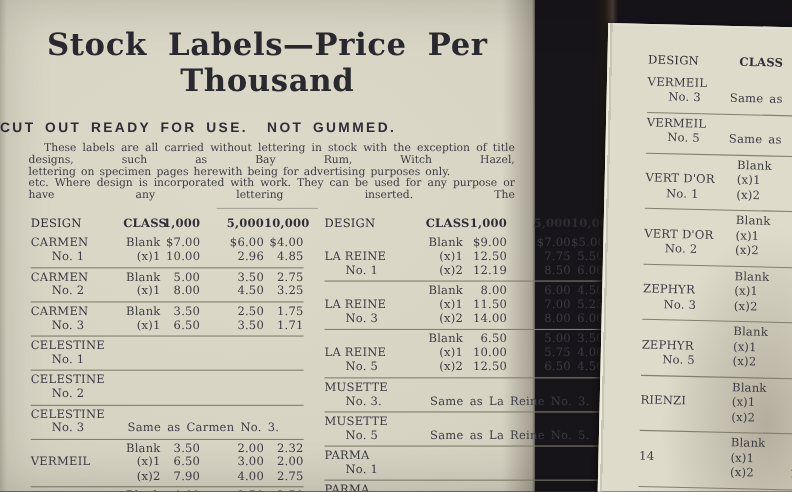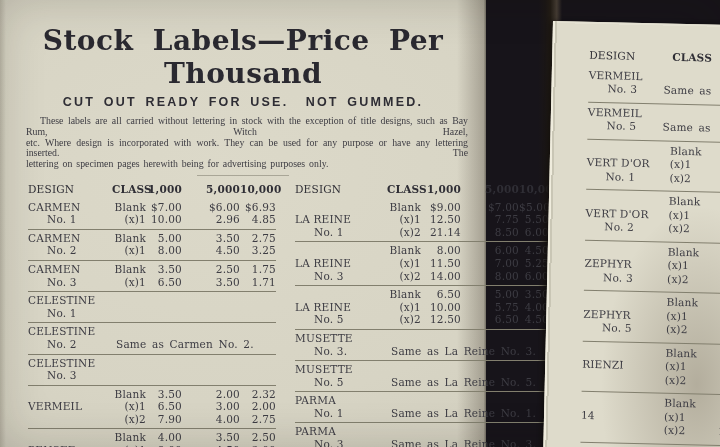--- a/index.html
+++ b/index.html
@@ -16,26 +16,26 @@
       linear-gradient(to right, rgba(0,0,0,0) 94%, rgba(55,45,35,.30) 99.5%, rgba(30,25,18,.55) 100%),
       radial-gradient(130% 95% at 45% 38%, #dcd9c9 0%, #d7d4c4 55%, #cdcaba 100%);
     color:#35343b;
   }
   .page-title{
     margin:24px 8px 0 8px;text-align:center;
     font-size:28px;font-weight:600;letter-spacing:.5px;word-spacing:9px;
     color:#2a2930;
   }
   .page-subtitle{
-    margin-top:5px;text-align:center;white-space:pre-wrap;
+    margin-top:19px;white-space:pre-wrap;
     font-family:"Liberation Sans","DejaVu Sans",sans-serif;
     font-size:12.5px;font-weight:700;letter-spacing:2.2px;word-spacing:3px;
     color:#2e2d34;
   }
-  .intro{margin:7px 18px 0 26px;font-size:9.8px;line-height:10.8px;color:#3c3b42;word-spacing:1.5px;font-family:Liberation Serif, serif;}
+  .intro{margin:7px 18px 0 26px;font-size:9.8px;line-height:10.8px;color:#3c3b42;word-spacing:1.5px;}
   .intro-line.j{text-align:justify;text-align-last:justify;}
   .intro-line.first{text-indent:14px;}
   .mini-divider{width:92px;margin:5px auto 0 auto;border-top:1px solid #a9a697;height:0;}
   
   .tables{display:flex;align-items:stretch;padding-left:28px;margin-top:7px;}
   .ptable{font-size:10.5px;letter-spacing:.2px;color:#3d3c43;}
   .vrule{width:1px;background:#6e6b5c;margin:2px 9px 4px 10px;}
   .trow{display:grid;line-height:12.6px;white-space:nowrap;}
   .t-left .trow{grid-template-columns:84px 34px 36px 58px 36px;}
   .t-mid  .trow{grid-template-columns:92px 34px 40px 58px 30px;}
@@ -78,40 +78,40 @@
 </head>
 <body>
 
 <div class="stage">
 
   <div class="page-left">
     <div class="page-title">Stock Labels—Price Per Thousand</div>
     <div class="page-subtitle">CUT OUT READY FOR USE.  NOT GUMMED.</div>
     <div class="intro">
       <div class="intro-line j first">These labels are all carried without lettering in stock with the exception of title designs, such as Bay Rum, Witch Hazel,</div>
+      <div class="intro-line">lettering on specimen pages herewith being for advertising purposes only.</div>
       <div class="intro-line j">etc.  Where design is incorporated with work.  They can be used for any purpose or have any lettering inserted.  The</div>
-      <div class="intro-line">lettering on specimen pages herewith being for advertising purposes only.</div>
     </div>
     <div class="mini-divider"></div>
     <div class="tables">
       <div class="ptable t-left">
           <div class="trow thead">
             <div class="tc c0">DESIGN</div>
             <div class="tc c1">CLASS</div>
             <div class="tc c2">1,000</div>
             <div class="tc c3">5,000</div>
             <div class="tc c4">10,000</div>
           </div>
           <div class="tgroup">
             <div class="trow">
               <div class="tc c0">CARMEN</div>
               <div class="tc c1">Blank</div>
               <div class="tc c2">$7.00</div>
               <div class="tc c3">$6.00</div>
-              <div class="tc c4">$6.93</div>
+              <div class="tc c4">$4.00</div>
             </div>
             <div class="trow">
               <div class="tc c0 num">No. 1</div>
               <div class="tc c1">(x)1</div>
               <div class="tc c2">10.00</div>
               <div class="tc c3">2.96</div>
               <div class="tc c4">4.85</div>
             </div>
           </div>
           <div class="tgroup">
@@ -153,29 +153,29 @@
             <div class="trow">
               <div class="tc c0 num">No. 1</div>
             </div>
           </div>
           <div class="tgroup">
             <div class="trow">
               <div class="tc c0">CELESTINE</div>
             </div>
             <div class="trow">
               <div class="tc c0 num">No. 2</div>
-              <div class="tc same">Same as Carmen No. 2.</div>
             </div>
           </div>
           <div class="tgroup">
             <div class="trow">
               <div class="tc c0">CELESTINE</div>
             </div>
             <div class="trow">
               <div class="tc c0 num">No. 3</div>
+              <div class="tc same">Same as Carmen No. 3.</div>
             </div>
           </div>
           <div class="tgroup">
             <div class="trow">
               <div class="tc c0"></div>
               <div class="tc c1">Blank</div>
               <div class="tc c2">3.50</div>
               <div class="tc c3">2.00</div>
               <div class="tc c4">2.32</div>
             </div>
@@ -231,21 +231,21 @@
             <div class="trow">
               <div class="tc c0">LA REINE</div>
               <div class="tc c1">(x)1</div>
               <div class="tc c2">12.50</div>
               <div class="tc c3">7.75</div>
               <div class="tc c4">5.50</div>
             </div>
             <div class="trow">
               <div class="tc c0 num">No. 1</div>
               <div class="tc c1">(x)2</div>
-              <div class="tc c2">21.14</div>
+              <div class="tc c2">12.19</div>
               <div class="tc c3">8.50</div>
               <div class="tc c4">6.00</div>
             </div>
           </div>
           <div class="tgroup">
             <div class="trow">
               <div class="tc c0"></div>
               <div class="tc c1">Blank</div>
               <div class="tc c2">8.00</div>
               <div class="tc c3">6.00</div>
@@ -306,21 +306,20 @@
               <div class="tc c0 num">No. 5</div>
               <div class="tc same">Same as La Reine No. 5.</div>
             </div>
           </div>
           <div class="tgroup">
             <div class="trow">
               <div class="tc c0">PARMA</div>
             </div>
             <div class="trow">
               <div class="tc c0 num">No. 1</div>
-              <div class="tc same">Same as La Reine No. 1.</div>
             </div>
           </div>
           <div class="tgroup">
             <div class="trow">
               <div class="tc c0">PARMA</div>
             </div>
             <div class="trow">
               <div class="tc c0 num">No. 3</div>
               <div class="tc same">Same as La Reine No. 3.</div>
             </div>

